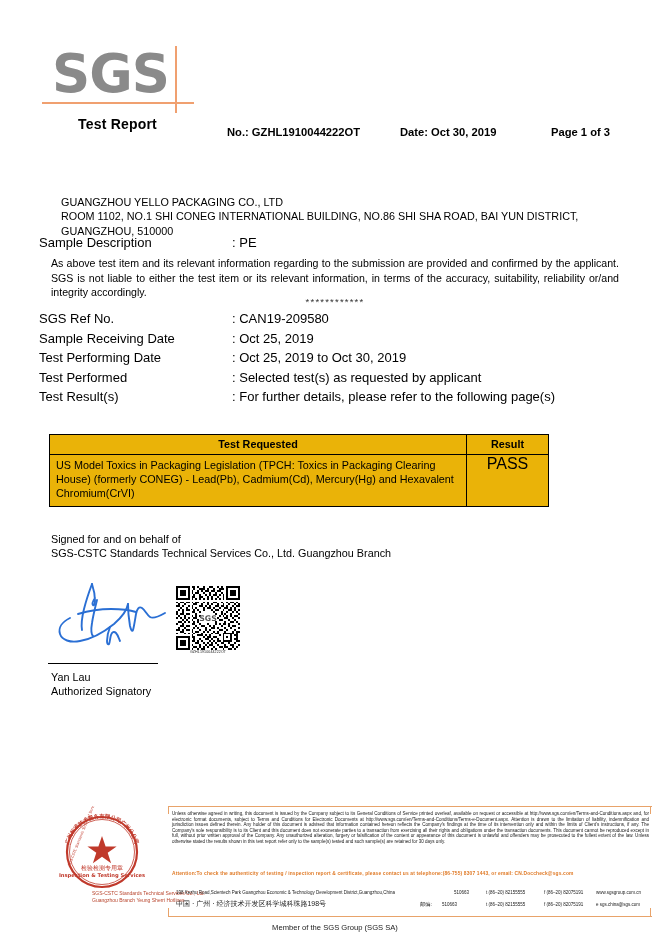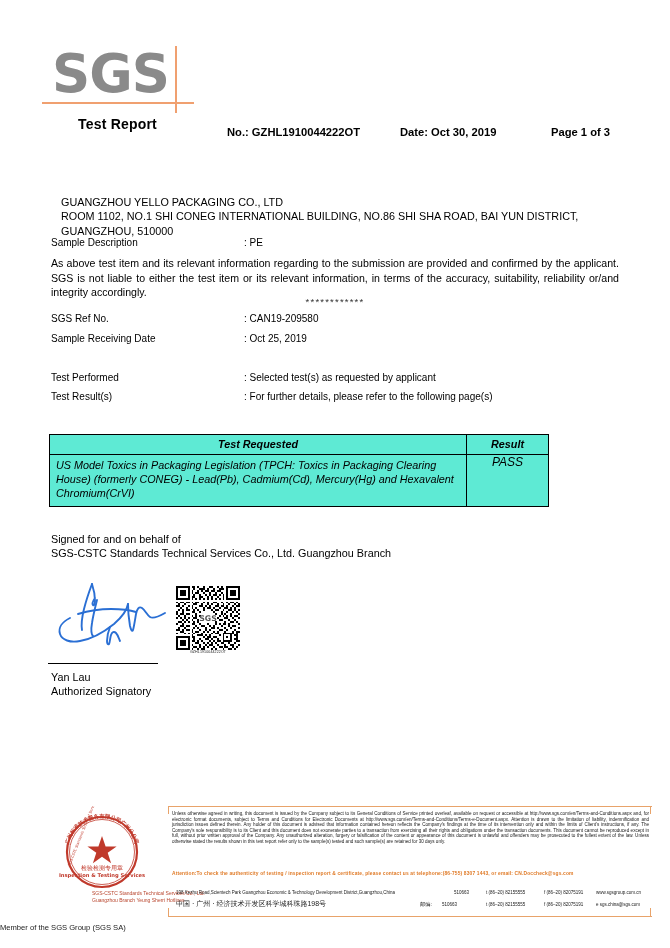--- a/index.html
+++ b/index.html
@@ -97,23 +97,23 @@
     width: 590px;
     font-size: 10.8px;
     line-height: 14.4px;
     margin-top: 24px;
   }
   .addr div { white-space: nowrap; }
 
   
   .field-row {
     position: absolute;
-    left: 51px;
+    left: 39px;
     width: 600px;
-    font-size: 10px;
+    font-size: 13px;
     line-height: 14px;
   }
   .field-label {
     display: inline-block;
     width: 193px;
     vertical-align: top;
   }
   .field-value {
     display: inline-block;
     vertical-align: top;
@@ -142,22 +142,21 @@
 
   
   .tbl {
     position: absolute;
     left: 49px;
     top: 434px;
     width: 497px;
     border: 1.3px solid #000;
     border-collapse: collapse;
     table-layout: fixed;
-    background: #5eead4;
-    font-style: italic;
+    background: #eab308;
   }
   .tbl td, .tbl th {
     border: 1.3px solid #000;
     padding: 0;
     vertical-align: top;
   }
   .tbl th.c1 { width: 416px; }
   .tbl th.c2 { width: 81px; }
   .th-inner {
     padding: 3px 6px 4px 6px;
@@ -165,21 +164,21 @@
     font-weight: bold;
   }
   .th-inner.center { text-align: center; }
   .td-desc {
     padding: 3px 6px 5px 6px;
     font-size: 10.8px;
     line-height: 14.2px;
   }
   .td-result {
     text-align: center;
-    font-size: 12px;
+    font-size: 16px;
     padding-top: 17px;
   }
 
   
   .signed-for {
     position: absolute;
     left: 51px;
     top: 532px;
     font-size: 10.8px;
     line-height: 14.4px;
@@ -317,20 +316,21 @@
     color: #1a1a1a;
     white-space: nowrap;
   }
   .fa-seg { position: absolute; top: 0; }
 
   .member-line {
     position: absolute;
     left: 0;
     top: 923px;
     width: 670px;
+    text-align: center;
     font-size: 7.6px;
     color: #1a1a1a;
   }
 
   
   .seal {
     position: absolute;
     left: 56px;
     top: 806px;
     width: 116px;
@@ -375,20 +375,23 @@
 
   <div class="disclaimer">As above test item and its relevant information regarding to the submission are provided and confirmed by the applicant. SGS is not liable to either the test item or its relevant information, in terms of the accuracy, suitability, reliability or/and integrity accordingly.</div>
 
   <div class="stars">************</div>
 
   <div class="field-row" style="top:312px;">
     <span class="field-label">SGS Ref No.</span><span class="field-value">: CAN19-209580</span>
   </div>
   <div class="field-row" style="top:332px;">
     <span class="field-label">Sample Receiving Date</span><span class="field-value">: Oct 25, 2019</span>
+  </div>
+  <div class="field-row" style="top:351px;">
+    <span class="field-label">Test Performing Date</span><span class="field-value">: Oct 25, 2019 to Oct 30, 2019</span>
   </div>
   <div class="field-row" style="top:371px;">
     <span class="field-label">Test Performed</span><span class="field-value">: Selected test(s) as requested by applicant</span>
   </div>
   <div class="field-row" style="top:390px;">
     <span class="field-label">Test Result(s)</span><span class="field-value">: For further details, please refer to the following page(s)</span>
   </div>
 
   <table class="tbl">
     <thead>

